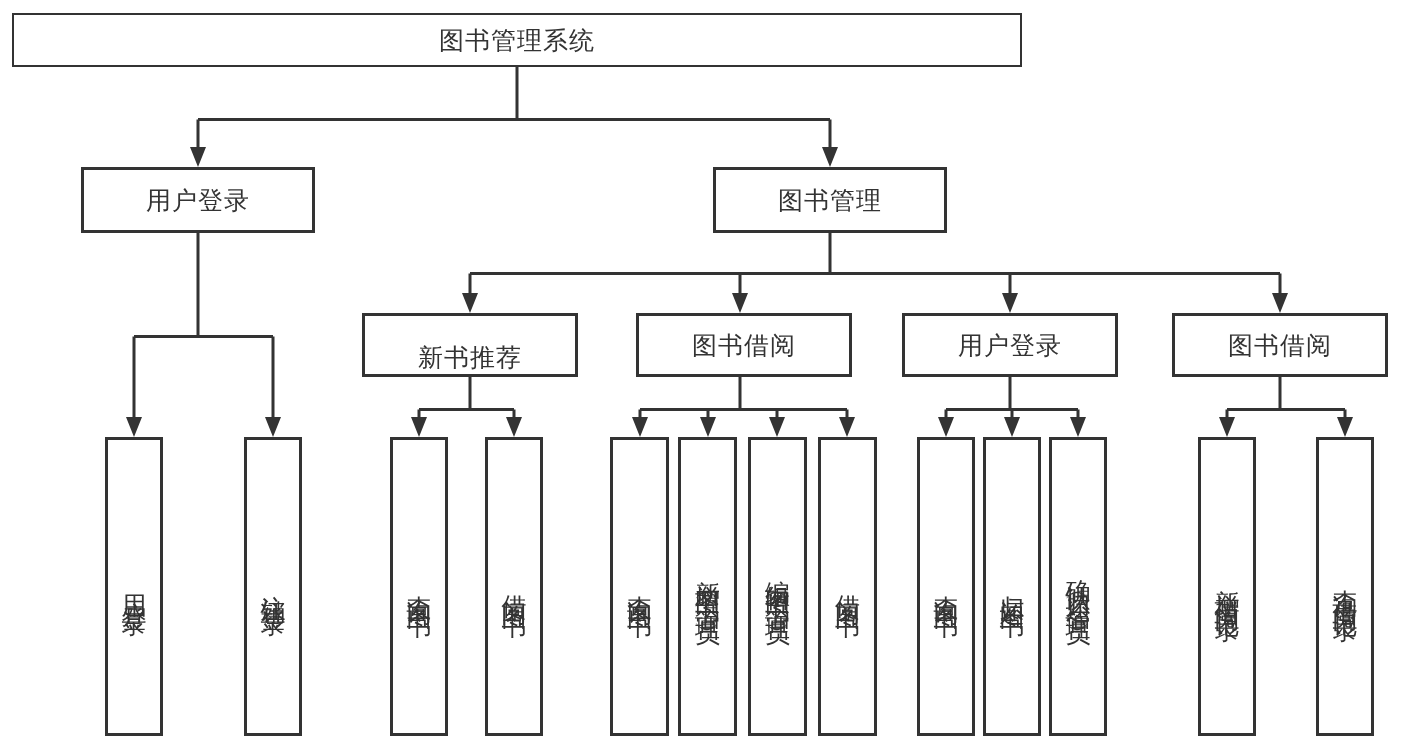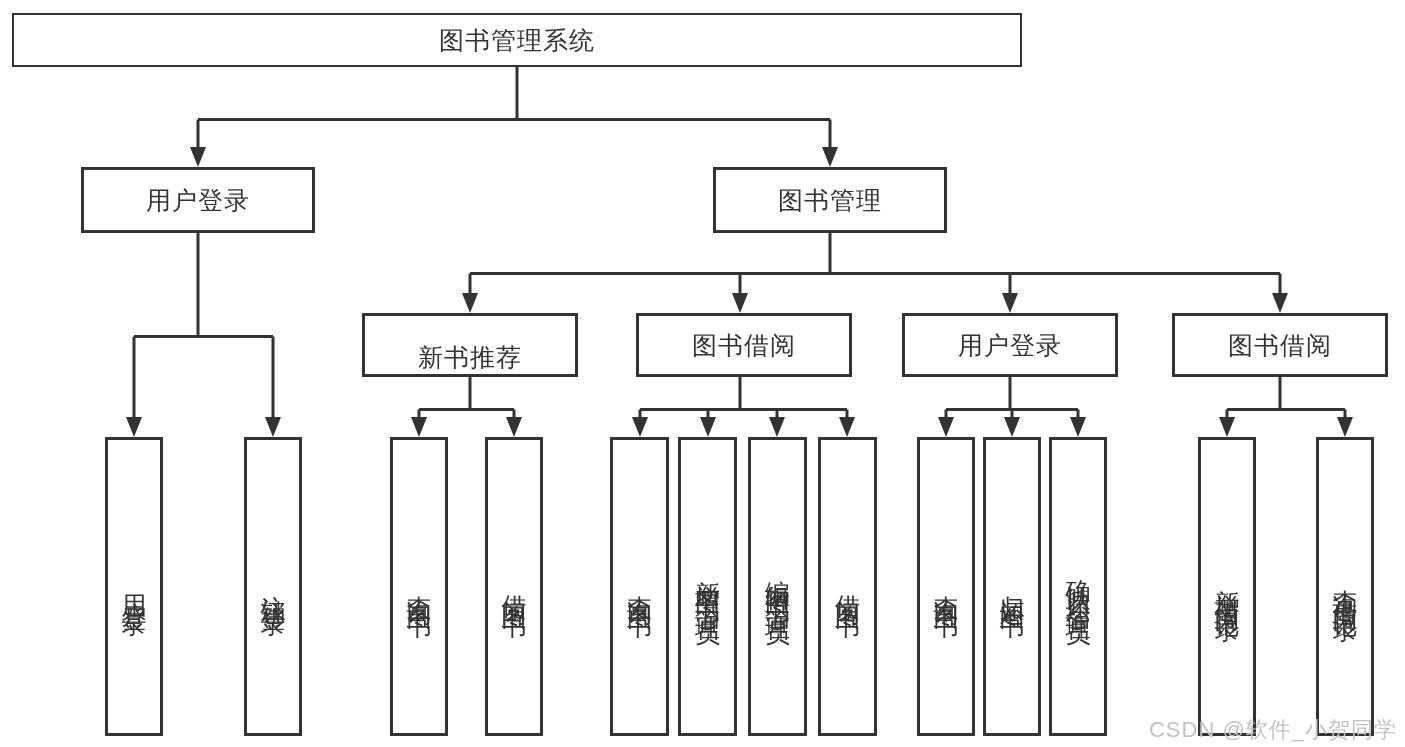--- a/index.html
+++ b/index.html
@@ -147,15 +147,14 @@
     <span class="vtext">确认归还（管理员）</span>
   </div>
 
   <div class="leaf c12">
     <span class="vtext">新增借阅记录</span>
   </div>
   <div class="leaf c13">
     <span class="vtext">查询借阅记录</span>
   </div>
 
-  <div class="watermark">CSDN @软件_小贺同学</div>
 
 </div>
 
 </body></html>

